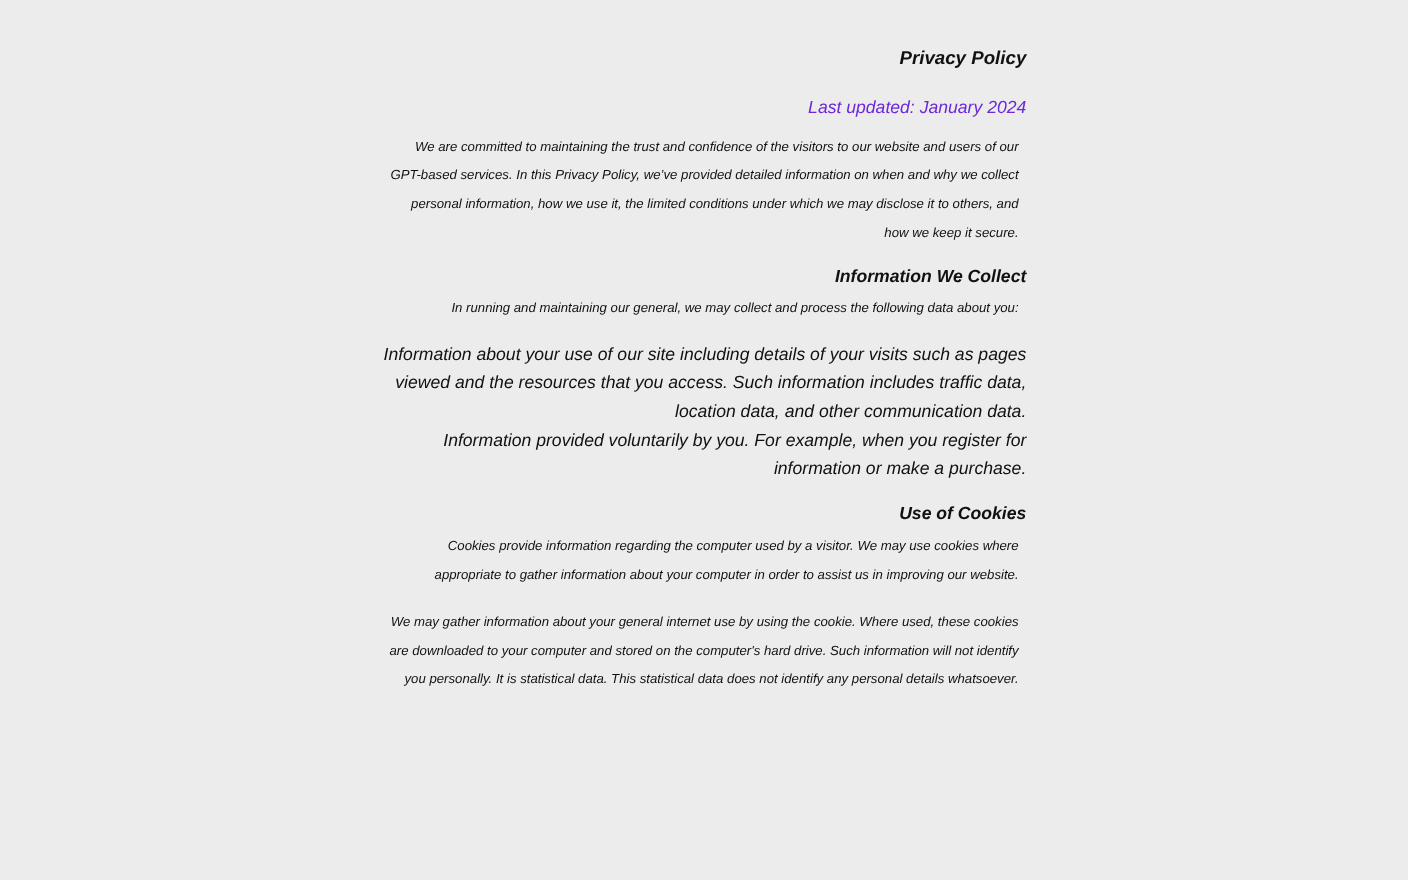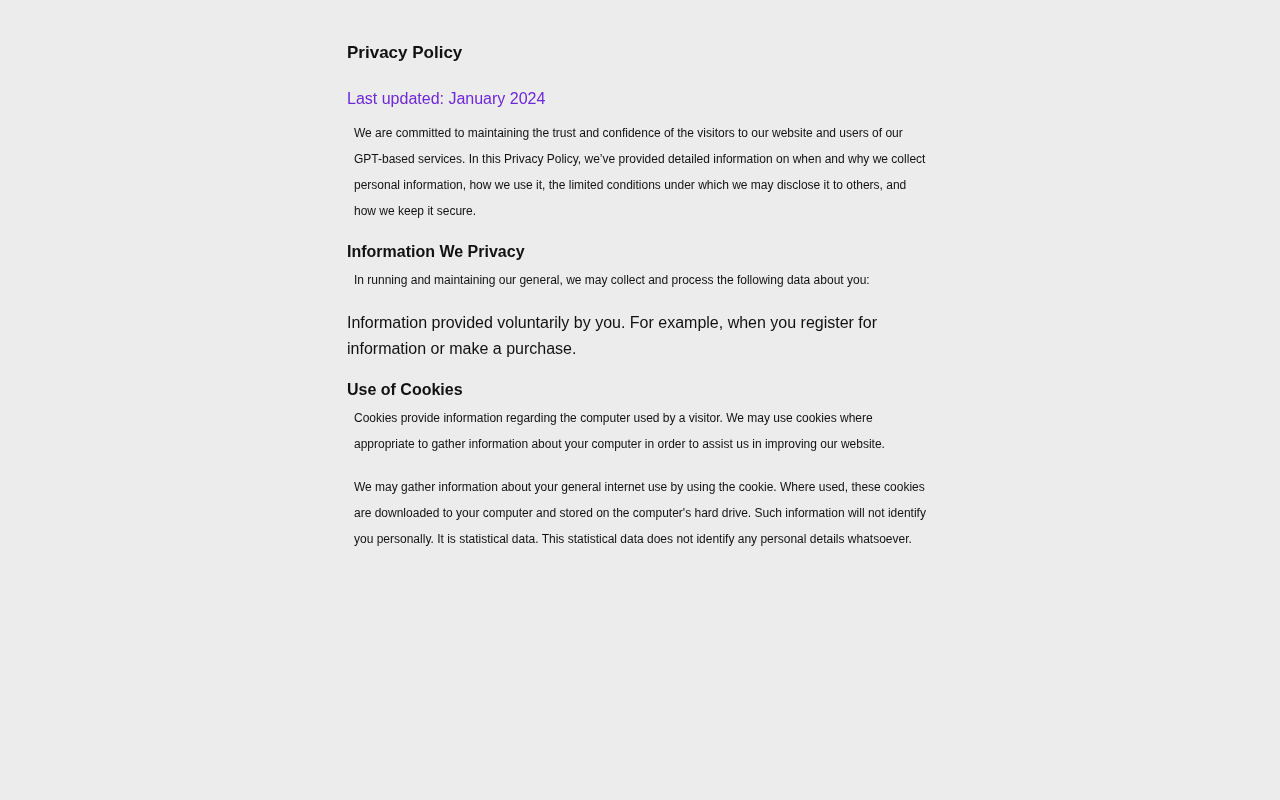--- a/index.html
+++ b/index.html
@@ -19,21 +19,22 @@
   .page {
     width: 1280px;
     height: 800px;
     box-sizing: border-box;
     padding-top: 42px;
     overflow: hidden;
   }
   .doc {
     width: 586px;
     margin: 0 auto;
-    text-align: left;
+    text-align: right;
+    font-style: italic;
   }
   .doc-title {
     font-size: 17px;
     font-weight: bold;
     line-height: 22px;
     margin: 0 0 22px 0;
     color: #111111;
   }
   .doc-subtitle {
     font-size: 16px;
@@ -90,28 +91,29 @@
 
     <h1 class="doc-title">Privacy Policy</h1>
 
     <div class="doc-subtitle">Last updated: January 2024</div>
 
     <div class="para-wrap">
       <p class="para">We are committed to maintaining the trust and confidence of the visitors to our website and users of our GPT-based services. In this Privacy Policy, we’ve provided detailed information on when and why we collect personal information, how we use it, the limited conditions under which we may disclose it to others, and how we keep it secure.</p>
     </div>
 
     <section>
-      <h2 class="section-heading">Information We Privacy</h2>
+      <h2 class="section-heading">Information We Collect</h2>
 
       <div class="para-wrap">
         <p class="para">In running and maintaining our general, we may collect and process the following data about you:</p>
       </div>
 
       <div class="list-wrap">
         <ul class="plain-list">
+          <li>Information about your use of our site including details of your visits such as pages viewed and the resources that you access. Such information includes traffic data, location data, and other communication data.</li>
           <li>Information provided voluntarily by you. For example, when you register for information or make a purchase.</li>
         </ul>
       </div>
     </section>
 
     <section class="gap-before-heading">
       <h2 class="section-heading">Use of Cookies</h2>
 
       <div class="para-wrap">
         <p class="para">Cookies provide information regarding the computer used by a visitor. We may use cookies where appropriate to gather information about your computer in order to assist us in improving our website.</p>

